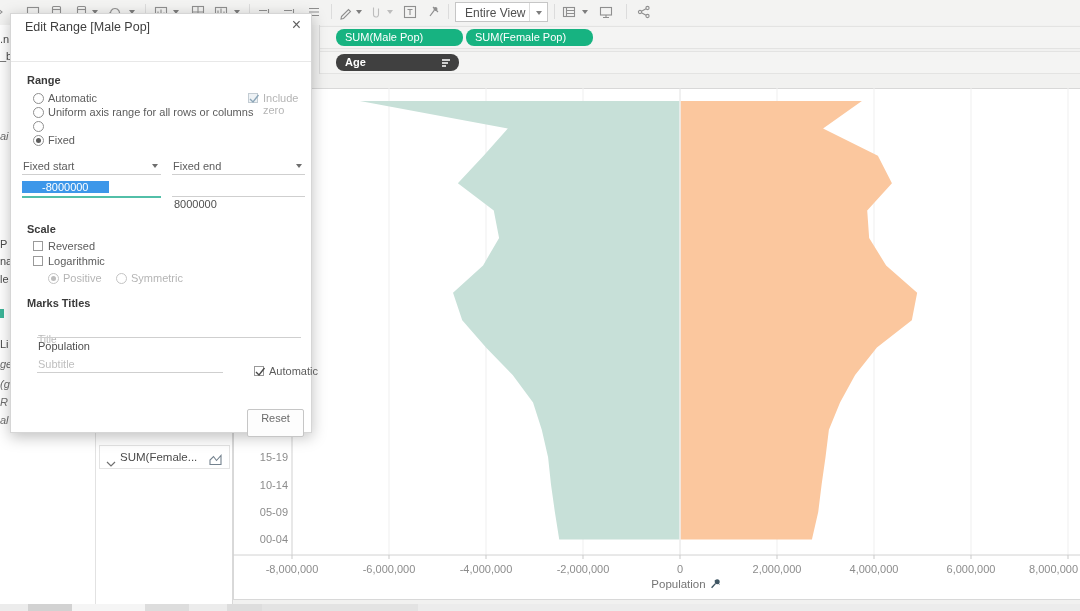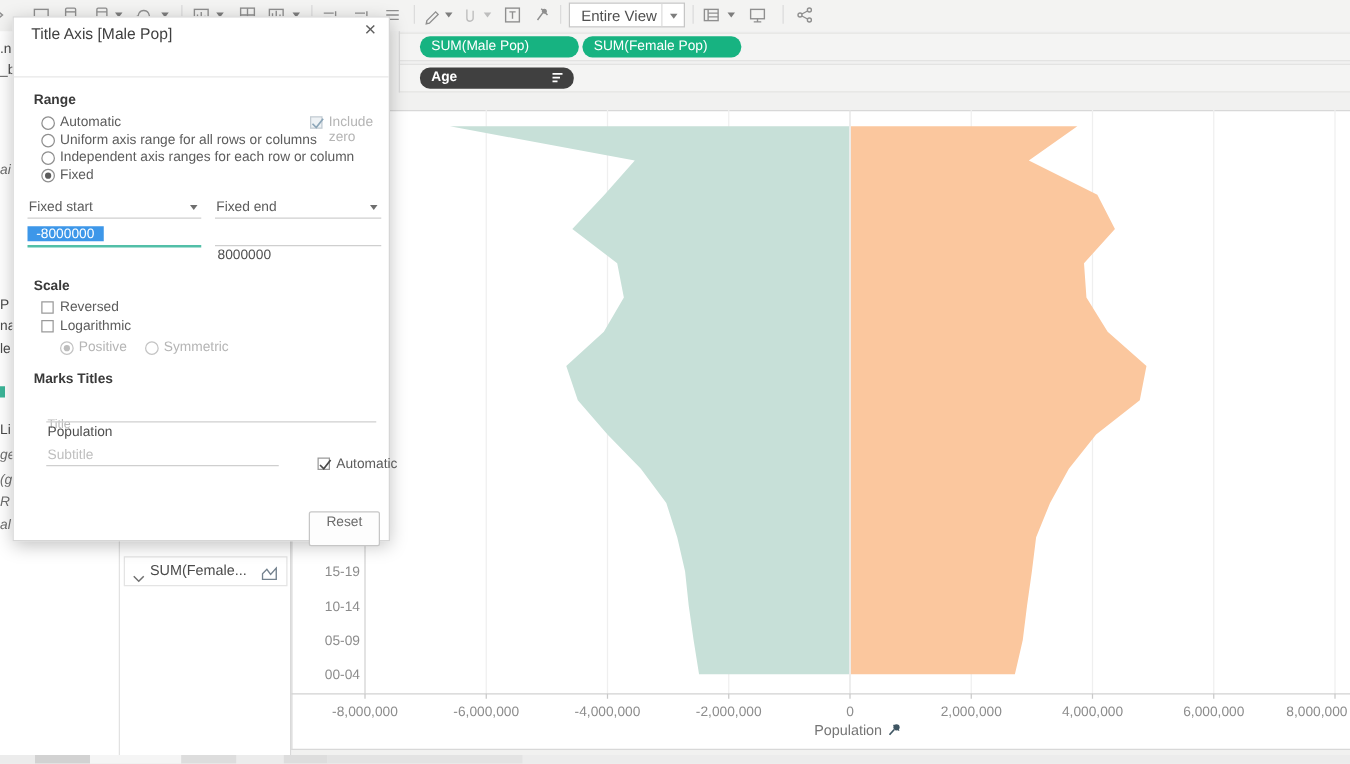--- a/index.html
+++ b/index.html
@@ -73,21 +73,21 @@
   .radio.dis .dot { background:#bdbdbd; }
   .cb { position:absolute; width:10px; height:10px; border:1px solid #9a9a9a; background:#fff; }
   .cb svg { position:absolute; left:-1px; top:-2px; }
   .cb.dis { border-color:#c3ccd3; background:#eef2f5; }
   .dlbl { position:absolute; font-size:11px; color:#5c5c5c; }
   .dlbl.dis { color:#b5b5b5; }
   .uline { position:absolute; height:1px; background:#cfcfcf; }
   .uline.focus { height:2px; background:#52bfa8; }
   .dd-caret { position:absolute; width:0; height:0; border-left:3.5px solid transparent;
               border-right:3.5px solid transparent; border-top:4.5px solid #6e6e6e; }
-  .selval { position:absolute; font-size:11px; background:#3d97e9; color:#fff; padding:0 7px; }
+  .selval { position:absolute; font-size:11px; background:#3d97e9; color:#fff; padding:0 20px; }
   .val { position:absolute; font-size:11px; color:#4f4f4f;margin-top:17px; }
   .tiny { position:absolute; font-size:10px; color:#b8b8b8;margin-top:22px; }
   .ph { position:absolute; font-size:11px; color:#bfbfbf; }
   #reset-btn { position:absolute; left:236px; top:395px; width:57px; height:28px; background:#fdfdfd;
                border:1px solid #c6c6c6; border-radius:2px; font-size:11px; color:#6b6b6b;
                text-align:center; line-height:16px; }
 </style>
 </head>
 <body>
 
@@ -290,33 +290,32 @@
     </div>
   <div id="teal-sliver"></div>
   <div class="bseg" style="left:0;width:1080px;background:#ececec"></div>
   <div class="bseg" style="left:28px;width:44px;background:#d2d2d2"></div>
   <div class="bseg" style="left:72px;width:73px;background:#f5f5f5"></div>
   <div class="bseg" style="left:145px;width:44px;background:#dddddd"></div>
   <div class="bseg" style="left:227px;width:35px;background:#dddddd"></div>
   <div class="bseg" style="left:262px;width:156px;background:#e3e3e3"></div>
 
   <div id="dialog">
-    <div id="dlg-title">Title Axis [Male Pop]</div>
+    <div id="dlg-title">Edit Range [Male Pop]</div>
     <div id="dlg-close">×</div>
     <div id="tabbar">
     </div>
 
     <div class="heading" style="left:16px; top:60px">Range</div>
 
     <span class="radio" style="left:22px; top:79px"></span>
     <span class="dlbl" style="left:37px; top:78px">Automatic</span>
     <span class="radio" style="left:22px; top:93px"></span>
     <span class="dlbl" style="left:37px; top:92px">Uniform axis range for all rows or columns</span>
     <span class="radio" style="left:22px; top:107px"></span>
-    <span class="dlbl" style="left:37px; top:106px">Independent axis ranges for each row or column</span>
     <span class="radio" style="left:22px; top:121px">
         <span class="dot"></span>
       </span>
     <span class="dlbl" style="left:37px; top:120px">Fixed</span>
 
     <span class="cb dis" style="left:237px; top:79px">
       <svg width="13" height="13">
           <path d="M2 7 L5 10 L10.5 3" stroke="#8ca6b8" fill="none" stroke-width="1.4"></path>
         </svg>
     </span>

